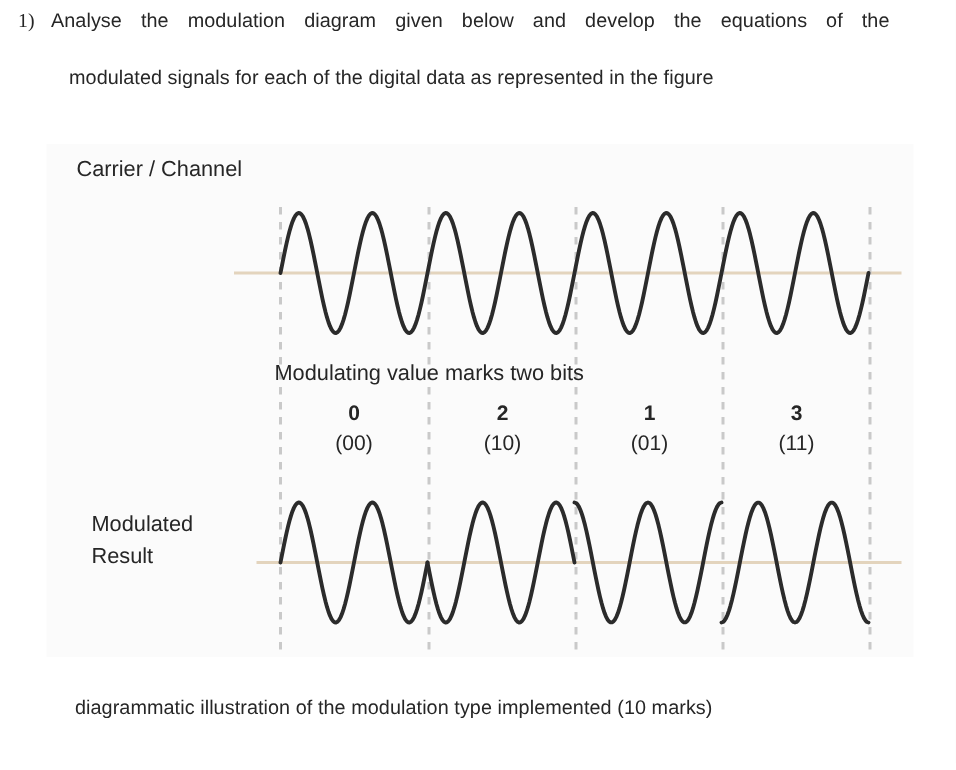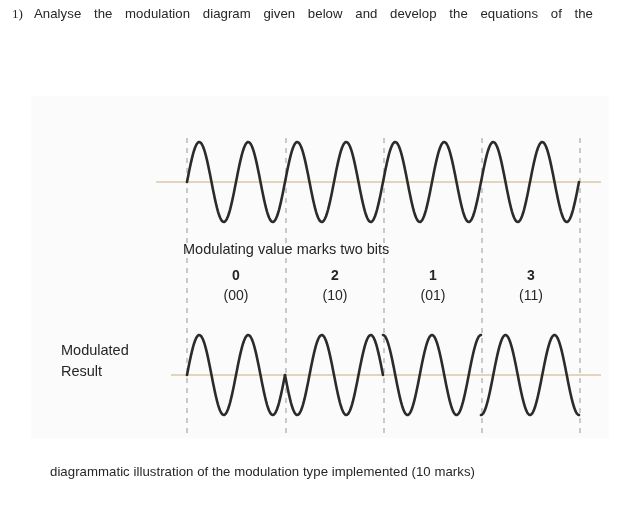--- a/index.html
+++ b/index.html
@@ -110,20 +110,23 @@
   .symbol-col .sym-bits { display: block; }
 </style>
 </head>
 <body>
 
 <div class="q-block" id="question-intro">
   <div class="q-line q-row-1">
     <span class="q-number">1)</span>
     <span class="q-text">Analyse  the  modulation  diagram  given  below  and  develop  the  equations  of  the</span>
   </div>
+  <div class="q-line q-row-2">
+    <span class="q-text nojust q-indent">modulated signals for each of the digital data as represented in the figure</span>
+  </div>
 </div>
 
 <div id="diagram-panel">
 
   <svg id="diagram-svg" width="578" height="342" viewBox="0 0 578 342">
 
     <line x1="125" y1="86" x2="570" y2="86" stroke="#e3d4bd" stroke-width="2"></line>
 
     <line x1="140" y1="279" x2="570" y2="279" stroke="#e3d4bd" stroke-width="2"></line>
 
@@ -138,20 +141,21 @@
     <path id="carrier-path" fill="none" stroke="#2b2b2b" stroke-width="2.6" stroke-linecap="round" stroke-linejoin="round" d="M156.00 86.00 L157.00 80.88 L158.00 75.85 L159.00 70.99 L160.00 66.37 L161.00 62.08 L162.00 58.17 L163.00 54.73 L164.00 51.79 L165.00 49.42 L166.00 47.65 L167.00 46.51 L168.00 46.02 L169.00 46.18 L170.00 47.00 L171.00 48.46 L172.00 50.54 L173.00 53.19 L174.00 56.39 L175.00 60.07 L176.00 64.18 L177.00 68.64 L178.00 73.40 L179.00 78.35 L180.00 83.44 L181.00 88.56 L182.00 93.65 L183.00 98.60 L184.00 103.36 L185.00 107.82 L186.00 111.93 L187.00 115.61 L188.00 118.81 L189.00 121.46 L190.00 123.54 L191.00 125.00 L192.00 125.82 L193.00 125.98 L194.00 125.49 L195.00 124.35 L196.00 122.58 L197.00 120.21 L198.00 117.27 L199.00 113.83 L200.00 109.92 L201.00 105.63 L202.00 101.01 L203.00 96.15 L204.00 91.12 L205.00 86.00 L206.00 80.88 L207.00 75.85 L208.00 70.99 L209.00 66.37 L210.00 62.08 L211.00 58.17 L212.00 54.73 L213.00 51.79 L214.00 49.42 L215.00 47.65 L216.00 46.51 L217.00 46.02 L218.00 46.18 L219.00 47.00 L220.00 48.46 L221.00 50.54 L222.00 53.19 L223.00 56.39 L224.00 60.07 L225.00 64.18 L226.00 68.64 L227.00 73.40 L228.00 78.35 L229.00 83.44 L230.00 88.56 L231.00 93.65 L232.00 98.60 L233.00 103.36 L234.00 107.82 L235.00 111.93 L236.00 115.61 L237.00 118.81 L238.00 121.46 L239.00 123.54 L240.00 125.00 L241.00 125.82 L242.00 125.98 L243.00 125.49 L244.00 124.35 L245.00 122.58 L246.00 120.21 L247.00 117.27 L248.00 113.83 L249.00 109.92 L250.00 105.63 L251.00 101.01 L252.00 96.15 L253.00 91.12 L254.00 86.00 L255.00 80.88 L256.00 75.85 L257.00 70.99 L258.00 66.37 L259.00 62.08 L260.00 58.17 L261.00 54.73 L262.00 51.79 L263.00 49.42 L264.00 47.65 L265.00 46.51 L266.00 46.02 L267.00 46.18 L268.00 47.00 L269.00 48.46 L270.00 50.54 L271.00 53.19 L272.00 56.39 L273.00 60.07 L274.00 64.18 L275.00 68.64 L276.00 73.40 L277.00 78.35 L278.00 83.44 L279.00 88.56 L280.00 93.65 L281.00 98.60 L282.00 103.36 L283.00 107.82 L284.00 111.93 L285.00 115.61 L286.00 118.81 L287.00 121.46 L288.00 123.54 L289.00 125.00 L290.00 125.82 L291.00 125.98 L292.00 125.49 L293.00 124.35 L294.00 122.58 L295.00 120.21 L296.00 117.27 L297.00 113.83 L298.00 109.92 L299.00 105.63 L300.00 101.01 L301.00 96.15 L302.00 91.12 L303.00 86.00 L304.00 80.88 L305.00 75.85 L306.00 70.99 L307.00 66.37 L308.00 62.08 L309.00 58.17 L310.00 54.73 L311.00 51.79 L312.00 49.42 L313.00 47.65 L314.00 46.51 L315.00 46.02 L316.00 46.18 L317.00 47.00 L318.00 48.46 L319.00 50.54 L320.00 53.19 L321.00 56.39 L322.00 60.07 L323.00 64.18 L324.00 68.64 L325.00 73.40 L326.00 78.35 L327.00 83.44 L328.00 88.56 L329.00 93.65 L330.00 98.60 L331.00 103.36 L332.00 107.82 L333.00 111.93 L334.00 115.61 L335.00 118.81 L336.00 121.46 L337.00 123.54 L338.00 125.00 L339.00 125.82 L340.00 125.98 L341.00 125.49 L342.00 124.35 L343.00 122.58 L344.00 120.21 L345.00 117.27 L346.00 113.83 L347.00 109.92 L348.00 105.63 L349.00 101.01 L350.00 96.15 L351.00 91.12 L352.00 86.00 L353.00 80.88 L354.00 75.85 L355.00 70.99 L356.00 66.37 L357.00 62.08 L358.00 58.17 L359.00 54.73 L360.00 51.79 L361.00 49.42 L362.00 47.65 L363.00 46.51 L364.00 46.02 L365.00 46.18 L366.00 47.00 L367.00 48.46 L368.00 50.54 L369.00 53.19 L370.00 56.39 L371.00 60.07 L372.00 64.18 L373.00 68.64 L374.00 73.40 L375.00 78.35 L376.00 83.44 L377.00 88.56 L378.00 93.65 L379.00 98.60 L380.00 103.36 L381.00 107.82 L382.00 111.93 L383.00 115.61 L384.00 118.81 L385.00 121.46 L386.00 123.54 L387.00 125.00 L388.00 125.82 L389.00 125.98 L390.00 125.49 L391.00 124.35 L392.00 122.58 L393.00 120.21 L394.00 117.27 L395.00 113.83 L396.00 109.92 L397.00 105.63 L398.00 101.01 L399.00 96.15 L400.00 91.12 L401.00 86.00 L402.00 80.88 L403.00 75.85 L404.00 70.99 L405.00 66.37 L406.00 62.08 L407.00 58.17 L408.00 54.73 L409.00 51.79 L410.00 49.42 L411.00 47.65 L412.00 46.51 L413.00 46.02 L414.00 46.18 L415.00 47.00 L416.00 48.46 L417.00 50.54 L418.00 53.19 L419.00 56.39 L420.00 60.07 L421.00 64.18 L422.00 68.64 L423.00 73.40 L424.00 78.35 L425.00 83.44 L426.00 88.56 L427.00 93.65 L428.00 98.60 L429.00 103.36 L430.00 107.82 L431.00 111.93 L432.00 115.61 L433.00 118.81 L434.00 121.46 L435.00 123.54 L436.00 125.00 L437.00 125.82 L438.00 125.98 L439.00 125.49 L440.00 124.35 L441.00 122.58 L442.00 120.21 L443.00 117.27 L444.00 113.83 L445.00 109.92 L446.00 105.63 L447.00 101.01 L448.00 96.15 L449.00 91.12 L450.00 86.00 L451.00 80.88 L452.00 75.85 L453.00 70.99 L454.00 66.37 L455.00 62.08 L456.00 58.17 L457.00 54.73 L458.00 51.79 L459.00 49.42 L460.00 47.65 L461.00 46.51 L462.00 46.02 L463.00 46.18 L464.00 47.00 L465.00 48.46 L466.00 50.54 L467.00 53.19 L468.00 56.39 L469.00 60.07 L470.00 64.18 L471.00 68.64 L472.00 73.40 L473.00 78.35 L474.00 83.44 L475.00 88.56 L476.00 93.65 L477.00 98.60 L478.00 103.36 L479.00 107.82 L480.00 111.93 L481.00 115.61 L482.00 118.81 L483.00 121.46 L484.00 123.54 L485.00 125.00 L486.00 125.82 L487.00 125.98 L488.00 125.49 L489.00 124.35 L490.00 122.58 L491.00 120.21 L492.00 117.27 L493.00 113.83 L494.00 109.92 L495.00 105.63 L496.00 101.01 L497.00 96.15 L498.00 91.12 L499.00 86.00 L500.00 80.88 L501.00 75.85 L502.00 70.99 L503.00 66.37 L504.00 62.08 L505.00 58.17 L506.00 54.73 L507.00 51.79 L508.00 49.42 L509.00 47.65 L510.00 46.51 L511.00 46.02 L512.00 46.18 L513.00 47.00 L514.00 48.46 L515.00 50.54 L516.00 53.19 L517.00 56.39 L518.00 60.07 L519.00 64.18 L520.00 68.64 L521.00 73.40 L522.00 78.35 L523.00 83.44 L524.00 88.56 L525.00 93.65 L526.00 98.60 L527.00 103.36 L528.00 107.82 L529.00 111.93 L530.00 115.61 L531.00 118.81 L532.00 121.46 L533.00 123.54 L534.00 125.00 L535.00 125.82 L536.00 125.98 L537.00 125.49 L538.00 124.35 L539.00 122.58 L540.00 120.21 L541.00 117.27 L542.00 113.83 L543.00 109.92 L544.00 105.63 L545.00 101.01 L546.00 96.15 L547.00 91.12 L548.00 86.00"></path>
 
     <g id="modulated-group">
         <path d="M156.00 279.00 L157.00 273.88 L158.00 268.85 L159.00 263.99 L160.00 259.37 L161.00 255.08 L162.00 251.17 L163.00 247.73 L164.00 244.79 L165.00 242.42 L166.00 240.65 L167.00 239.51 L168.00 239.02 L169.00 239.18 L170.00 240.00 L171.00 241.46 L172.00 243.54 L173.00 246.19 L174.00 249.39 L175.00 253.07 L176.00 257.18 L177.00 261.64 L178.00 266.40 L179.00 271.35 L180.00 276.44 L181.00 281.56 L182.00 286.65 L183.00 291.60 L184.00 296.36 L185.00 300.82 L186.00 304.93 L187.00 308.61 L188.00 311.81 L189.00 314.46 L190.00 316.54 L191.00 318.00 L192.00 318.82 L193.00 318.98 L194.00 318.49 L195.00 317.35 L196.00 315.58 L197.00 313.21 L198.00 310.27 L199.00 306.83 L200.00 302.92 L201.00 298.63 L202.00 294.01 L203.00 289.15 L204.00 284.12 L205.00 279.00 L206.00 273.88 L207.00 268.85 L208.00 263.99 L209.00 259.37 L210.00 255.08 L211.00 251.17 L212.00 247.73 L213.00 244.79 L214.00 242.42 L215.00 240.65 L216.00 239.51 L217.00 239.02 L218.00 239.18 L219.00 240.00 L220.00 241.46 L221.00 243.54 L222.00 246.19 L223.00 249.39 L224.00 253.07 L225.00 257.18 L226.00 261.64 L227.00 266.40 L228.00 271.35 L229.00 276.44 L230.00 281.56 L231.00 286.65 L232.00 291.60 L233.00 296.36 L234.00 300.82 L235.00 304.93 L236.00 308.61 L237.00 311.81 L238.00 314.46 L239.00 316.54 L240.00 318.00 L241.00 318.82 L242.00 318.98 L243.00 318.49 L244.00 317.35 L245.00 315.58 L246.00 313.21 L247.00 310.27 L248.00 306.83 L249.00 302.92 L250.00 298.63 L251.00 294.01 L252.00 289.15 L253.00 284.12 L254.00 279.00" fill="none" stroke="#2b2b2b" stroke-width="2.6" stroke-linecap="round" stroke-linejoin="round"></path>
         <path d="M254.00 279.00 L255.00 284.12 L256.00 289.15 L257.00 294.01 L258.00 298.63 L259.00 302.92 L260.00 306.83 L261.00 310.27 L262.00 313.21 L263.00 315.58 L264.00 317.35 L265.00 318.49 L266.00 318.98 L267.00 318.82 L268.00 318.00 L269.00 316.54 L270.00 314.46 L271.00 311.81 L272.00 308.61 L273.00 304.93 L274.00 300.82 L275.00 296.36 L276.00 291.60 L277.00 286.65 L278.00 281.56 L279.00 276.44 L280.00 271.35 L281.00 266.40 L282.00 261.64 L283.00 257.18 L284.00 253.07 L285.00 249.39 L286.00 246.19 L287.00 243.54 L288.00 241.46 L289.00 240.00 L290.00 239.18 L291.00 239.02 L292.00 239.51 L293.00 240.65 L294.00 242.42 L295.00 244.79 L296.00 247.73 L297.00 251.17 L298.00 255.08 L299.00 259.37 L300.00 263.99 L301.00 268.85 L302.00 273.88 L303.00 279.00 L304.00 284.12 L305.00 289.15 L306.00 294.01 L307.00 298.63 L308.00 302.92 L309.00 306.83 L310.00 310.27 L311.00 313.21 L312.00 315.58 L313.00 317.35 L314.00 318.49 L315.00 318.98 L316.00 318.82 L317.00 318.00 L318.00 316.54 L319.00 314.46 L320.00 311.81 L321.00 308.61 L322.00 304.93 L323.00 300.82 L324.00 296.36 L325.00 291.60 L326.00 286.65 L327.00 281.56 L328.00 276.44 L329.00 271.35 L330.00 266.40 L331.00 261.64 L332.00 257.18 L333.00 253.07 L334.00 249.39 L335.00 246.19 L336.00 243.54 L337.00 241.46 L338.00 240.00 L339.00 239.18 L340.00 239.02 L341.00 239.51 L342.00 240.65 L343.00 242.42 L344.00 244.79 L345.00 247.73 L346.00 251.17 L347.00 255.08 L348.00 259.37 L349.00 263.99 L350.00 268.85 L351.00 273.88 L352.00 279.00" fill="none" stroke="#2b2b2b" stroke-width="2.6" stroke-linecap="round" stroke-linejoin="round"></path>
         <path d="M352.00 239.00 L353.00 239.33 L354.00 240.31 L355.00 241.92 L356.00 244.15 L357.00 246.94 L358.00 250.27 L359.00 254.06 L360.00 258.26 L361.00 262.81 L362.00 267.62 L363.00 272.62 L364.00 277.72 L365.00 282.84 L366.00 287.90 L367.00 292.81 L368.00 297.50 L369.00 301.88 L370.00 305.89 L371.00 309.46 L372.00 312.52 L373.00 315.04 L374.00 316.96 L375.00 318.26 L376.00 318.92 L377.00 318.92 L378.00 318.26 L379.00 316.96 L380.00 315.04 L381.00 312.52 L382.00 309.46 L383.00 305.89 L384.00 301.88 L385.00 297.50 L386.00 292.81 L387.00 287.90 L388.00 282.84 L389.00 277.72 L390.00 272.62 L391.00 267.62 L392.00 262.81 L393.00 258.26 L394.00 254.06 L395.00 250.27 L396.00 246.94 L397.00 244.15 L398.00 241.92 L399.00 240.31 L400.00 239.33 L401.00 239.00 L402.00 239.33 L403.00 240.31 L404.00 241.92 L405.00 244.15 L406.00 246.94 L407.00 250.27 L408.00 254.06 L409.00 258.26 L410.00 262.81 L411.00 267.62 L412.00 272.62 L413.00 277.72 L414.00 282.84 L415.00 287.90 L416.00 292.81 L417.00 297.50 L418.00 301.88 L419.00 305.89 L420.00 309.46 L421.00 312.52 L422.00 315.04 L423.00 316.96 L424.00 318.26 L425.00 318.92 L426.00 318.92 L427.00 318.26 L428.00 316.96 L429.00 315.04 L430.00 312.52 L431.00 309.46 L432.00 305.89 L433.00 301.88 L434.00 297.50 L435.00 292.81 L436.00 287.90 L437.00 282.84 L438.00 277.72 L439.00 272.62 L440.00 267.62 L441.00 262.81 L442.00 258.26 L443.00 254.06 L444.00 250.27 L445.00 246.94 L446.00 244.15 L447.00 241.92 L448.00 240.31 L449.00 239.33 L450.00 239.00" fill="none" stroke="#2b2b2b" stroke-width="2.6" stroke-linecap="round" stroke-linejoin="round"></path>
         <path d="M450.00 319.00 L451.00 318.67 L452.00 317.69 L453.00 316.08 L454.00 313.85 L455.00 311.06 L456.00 307.73 L457.00 303.94 L458.00 299.74 L459.00 295.19 L460.00 290.38 L461.00 285.38 L462.00 280.28 L463.00 275.16 L464.00 270.10 L465.00 265.19 L466.00 260.50 L467.00 256.12 L468.00 252.11 L469.00 248.54 L470.00 245.48 L471.00 242.96 L472.00 241.04 L473.00 239.74 L474.00 239.08 L475.00 239.08 L476.00 239.74 L477.00 241.04 L478.00 242.96 L479.00 245.48 L480.00 248.54 L481.00 252.11 L482.00 256.12 L483.00 260.50 L484.00 265.19 L485.00 270.10 L486.00 275.16 L487.00 280.28 L488.00 285.38 L489.00 290.38 L490.00 295.19 L491.00 299.74 L492.00 303.94 L493.00 307.73 L494.00 311.06 L495.00 313.85 L496.00 316.08 L497.00 317.69 L498.00 318.67 L499.00 319.00 L500.00 318.67 L501.00 317.69 L502.00 316.08 L503.00 313.85 L504.00 311.06 L505.00 307.73 L506.00 303.94 L507.00 299.74 L508.00 295.19 L509.00 290.38 L510.00 285.38 L511.00 280.28 L512.00 275.16 L513.00 270.10 L514.00 265.19 L515.00 260.50 L516.00 256.12 L517.00 252.11 L518.00 248.54 L519.00 245.48 L520.00 242.96 L521.00 241.04 L522.00 239.74 L523.00 239.08 L524.00 239.08 L525.00 239.74 L526.00 241.04 L527.00 242.96 L528.00 245.48 L529.00 248.54 L530.00 252.11 L531.00 256.12 L532.00 260.50 L533.00 265.19 L534.00 270.10 L535.00 275.16 L536.00 280.28 L537.00 285.38 L538.00 290.38 L539.00 295.19 L540.00 299.74 L541.00 303.94 L542.00 307.73 L543.00 311.06 L544.00 313.85 L545.00 316.08 L546.00 317.69 L547.00 318.67 L548.00 319.00" fill="none" stroke="#2b2b2b" stroke-width="2.6" stroke-linecap="round" stroke-linejoin="round"></path>
       </g>
   </svg>
 
+  <div class="diagram-label" id="label-carrier">Carrier / Channel</div>
 
   <div class="diagram-label" id="label-modulating">Modulating value marks two bits</div>
 
   <div class="diagram-label" id="label-modulated">
     <span>Modulated</span><br>
     <span>Result</span>
   </div>
 
   <div class="symbol-col" style="left:156px; top:170px;">
     <span class="sym-value">0</span>

